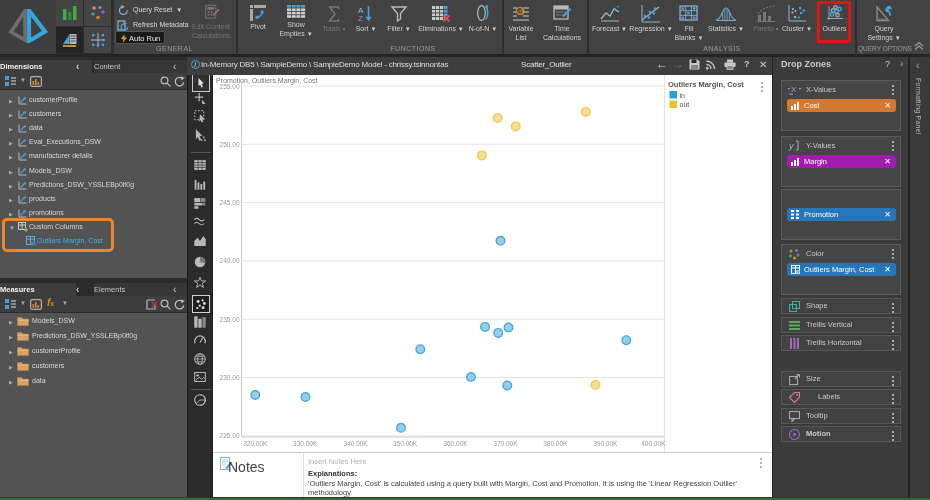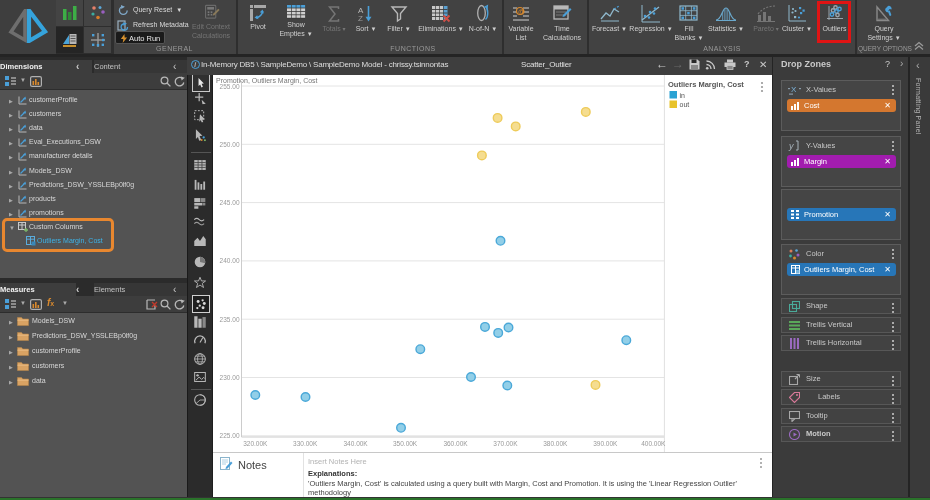--- a/index.html
+++ b/index.html
@@ -789,21 +789,21 @@
   <div id="notes">
     <svg width="13" height="13" style="position:absolute;left:7px;top:4px" viewBox="0 0 13 13">
         <rect x="0.5" y="0.5" width="9" height="12" fill="#fff" stroke="#8ab4cc" stroke-width="1"></rect>
         <g stroke="#9ac4dc" stroke-width="0.8">
           <line x1="2" y1="3" x2="8" y2="3"></line>
           <line x1="2" y1="5" x2="8" y2="5"></line>
           <line x1="2" y1="7" x2="6" y2="7"></line>
         </g>
         <path d="M6 10 L11 4.5 L12.5 6 L7.5 11.5 L5.5 12 Z" fill="#4a9fd8"></path>
       </svg>
-    <span style="position:absolute;left:25px;top:6px;font-size:11px;color:#444;text-align:center;">Notes</span>
+    <span style="position:absolute;left:15px;top:6px;font-size:14px;color:#444;text-align:center;">Notes</span>
     <div style="position:absolute;left:90px;top:0;width:1px;height:45px;background:#e2e2e2;"></div>
     <span style="position:absolute;left:95px;top:4px;font-size:7.5px;color:#b2b2b2;">Insert Notes Here</span>
     <span style="position:absolute;left:95px;top:16px;font-size:7.5px;font-weight:bold;color:#333;">Explanations:</span>
     <div style="position:absolute;left:95px;top:26px;width:460px;font-size:7.5px;color:#444;line-height:9px;">'Outliers Margin, Cost' is calculated using a query built with Margin, Cost and Promotion. It is using the 'Linear Regression Outlier' methodology</div>
     <div class="dots3" style="left:547px;top:5px;">
         <i style="background:#999"></i>
         <i style="background:#999"></i>
         <i style="background:#999"></i>
       </div>
   </div>

